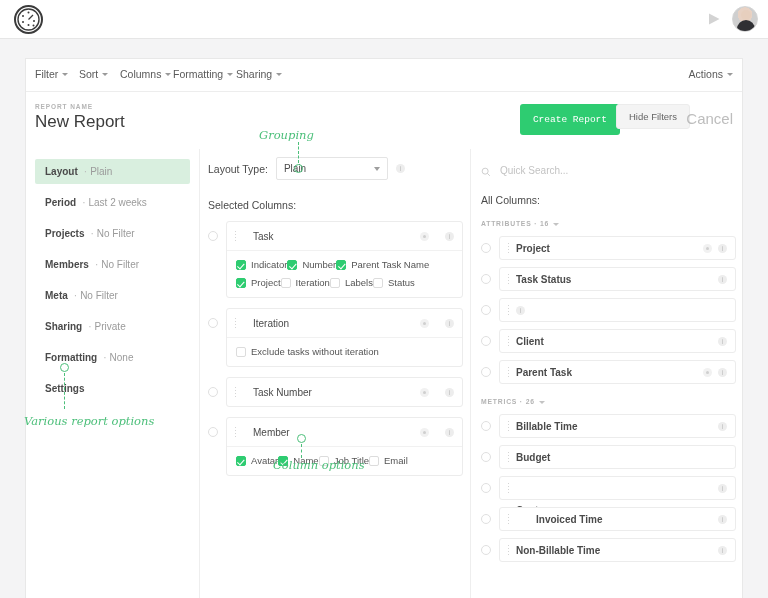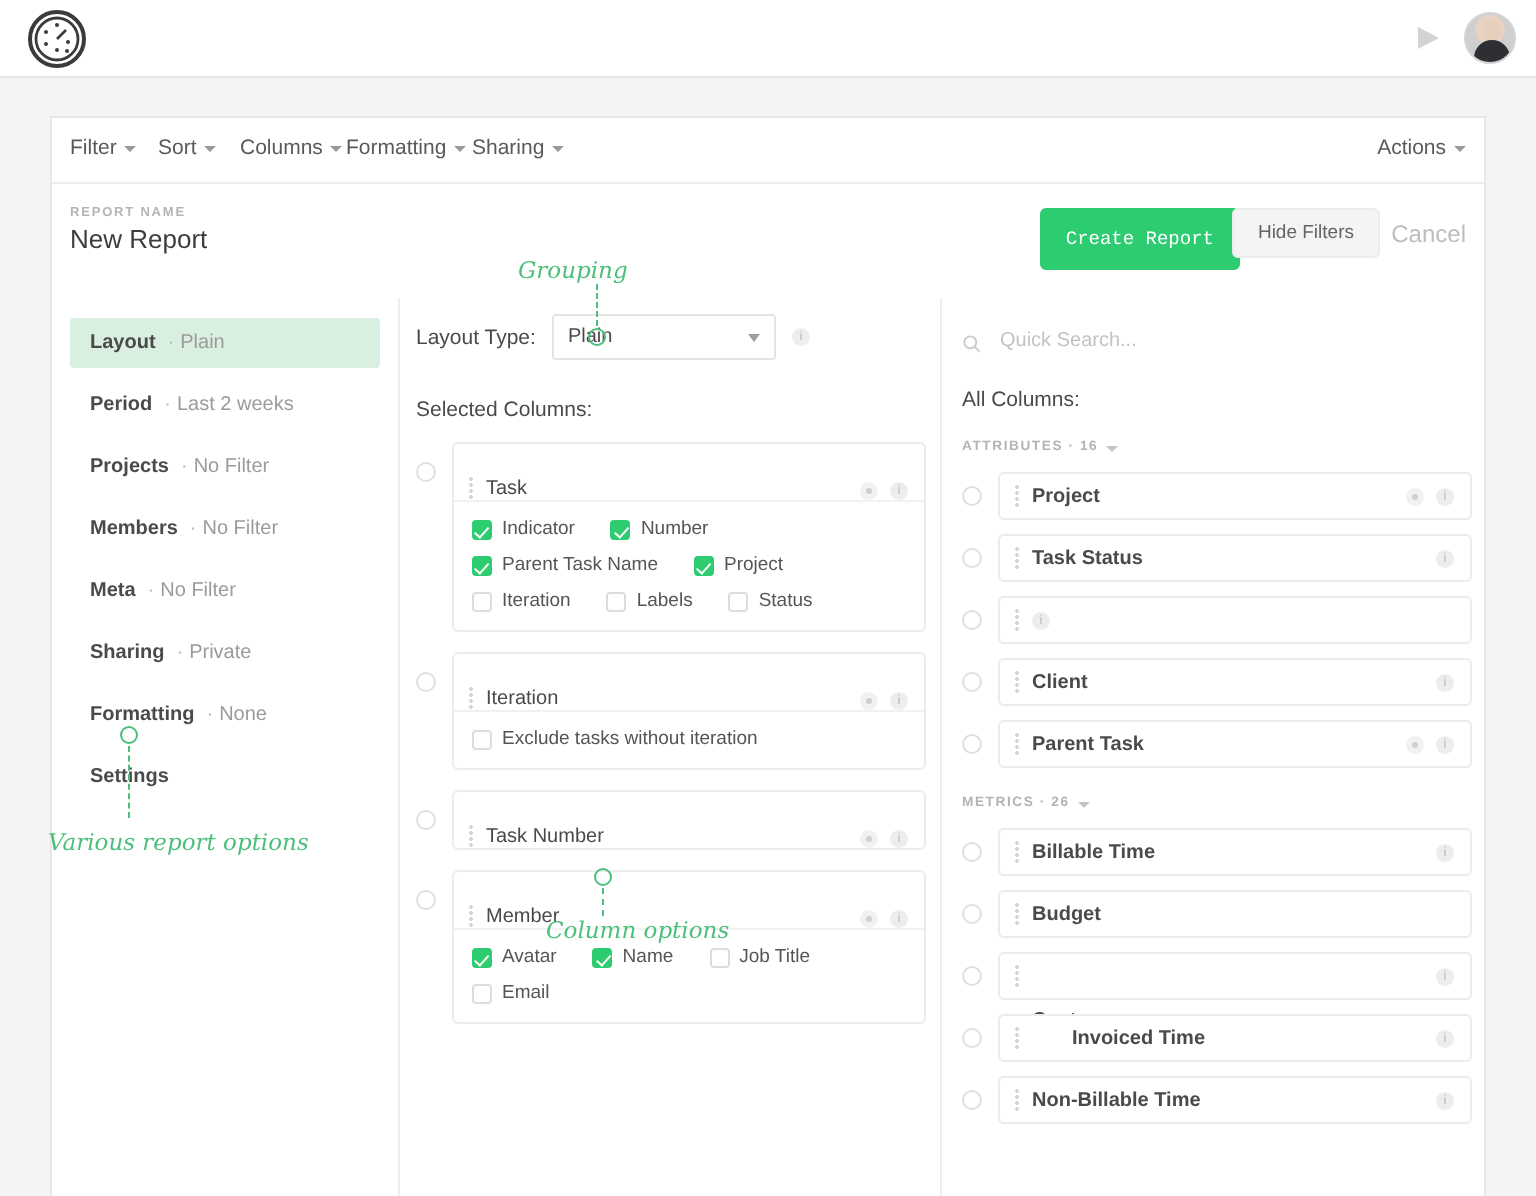--- a/index.html
+++ b/index.html
@@ -67,37 +67,37 @@
     display: inline-block; margin-top: 1px;
   }
 
   
   .report-label {
     position: absolute; left: 9px; top: 44px;
     font-size: 6.5px; letter-spacing: 0.9px; color: #b5b5b5; font-weight: 700;
   }
   .report-title {
     position: absolute; left: 9px; top: 53px;
-    font-size: 13px; color: #3c3c3c; font-weight: 400;
+    font-size: 17px; color: #3c3c3c; font-weight: 400;
   }
   .btn-create {
     position: absolute; right: 122px; top: 45px;
     background: #2ecc71; color: #fff; font-size: 9.5px;
     padding: 10px 13px; border-radius: 3px; border: none; cursor: pointer;
     font-family: Liberation Mono, monospace;
   }
   .btn-hide {
     position: absolute; right: 52px; top: 45px;
     background: #f4f4f4; color: #646464; font-size: 9.5px;
     padding: 6px 12px; border-radius: 3px; border: 1px solid #ececec; cursor: pointer;
     font-family: "Liberation Sans", sans-serif;
   }
   .btn-cancel {
     position: absolute; right: 9px; top: 51px;
-    background: transparent; color: #bdbdbd; font-size: 12px;
+    background: transparent; color: #bdbdbd; font-size: 15px;
     border: none; cursor: pointer; padding: 0;
     font-family: "Liberation Sans", sans-serif;
   }
 
   
   .body-area { position: absolute; left: 0; top: 90px; width: 100%; bottom: 0; }
 
   
   .sidebar { position: absolute; left: 9px; top: 10px; width: 155px; }
   .side-item {
@@ -148,31 +148,31 @@
 
   .col-row { display: flex; align-items: flex-start; margin-bottom: 10px; }
   .radio {
     width: 10px; height: 10px; border-radius: 50%; border: 1px solid #e0e0e0;
     margin-top: 10px; margin-right: 8px; flex: none; cursor: pointer; background:#fff;
   }
   .col-card {
     flex: 1; border: 1px solid #ececec; border-radius: 3px; background: #fff;
   }
   .col-head {
-    height: 28px; display: flex; align-items: flex-end; padding: 0 8px 0 7px; gap: 6px;
+    height: 28px; display: flex; align-items: center; padding: 0 8px 0 7px; gap: 16px;
   }
   .drag {
     width: 3px; height: 12px; flex: none;
     background-image: radial-gradient(#d5d5d5 40%, transparent 41%);
     background-size: 3px 3px; background-repeat: repeat-y;
   }
   .col-name { flex: 1; font-size: 10px; color: #4a4a4a; }
   .col-body {
     border-top: 1px solid #f1f1f1; padding: 8px 9px 9px 9px;
-    display: flex; flex-wrap: wrap; gap: 7px 18px; text-align: center;
+    display: flex; flex-wrap: wrap; gap: 7px 0; text-align: center;
   }
   .chk { display: flex; align-items: center; gap: 5px; font-size: 9.5px; color: #555; cursor: pointer; }
   .box {
     width: 10px; height: 10px; border-radius: 2px; border: 1px solid #dcdcdc;
     background: #fff; flex: none; position: relative;
   }
   .box.on { background: #2ecc71; border-color: #2ecc71; }
   .box.on:after {
     content:""; position:absolute; left:2.4px; top:1px; width:3px; height:5.5px;
     border:solid #fff; border-width:0 1.5px 1.5px 0; transform: rotate(42deg);

